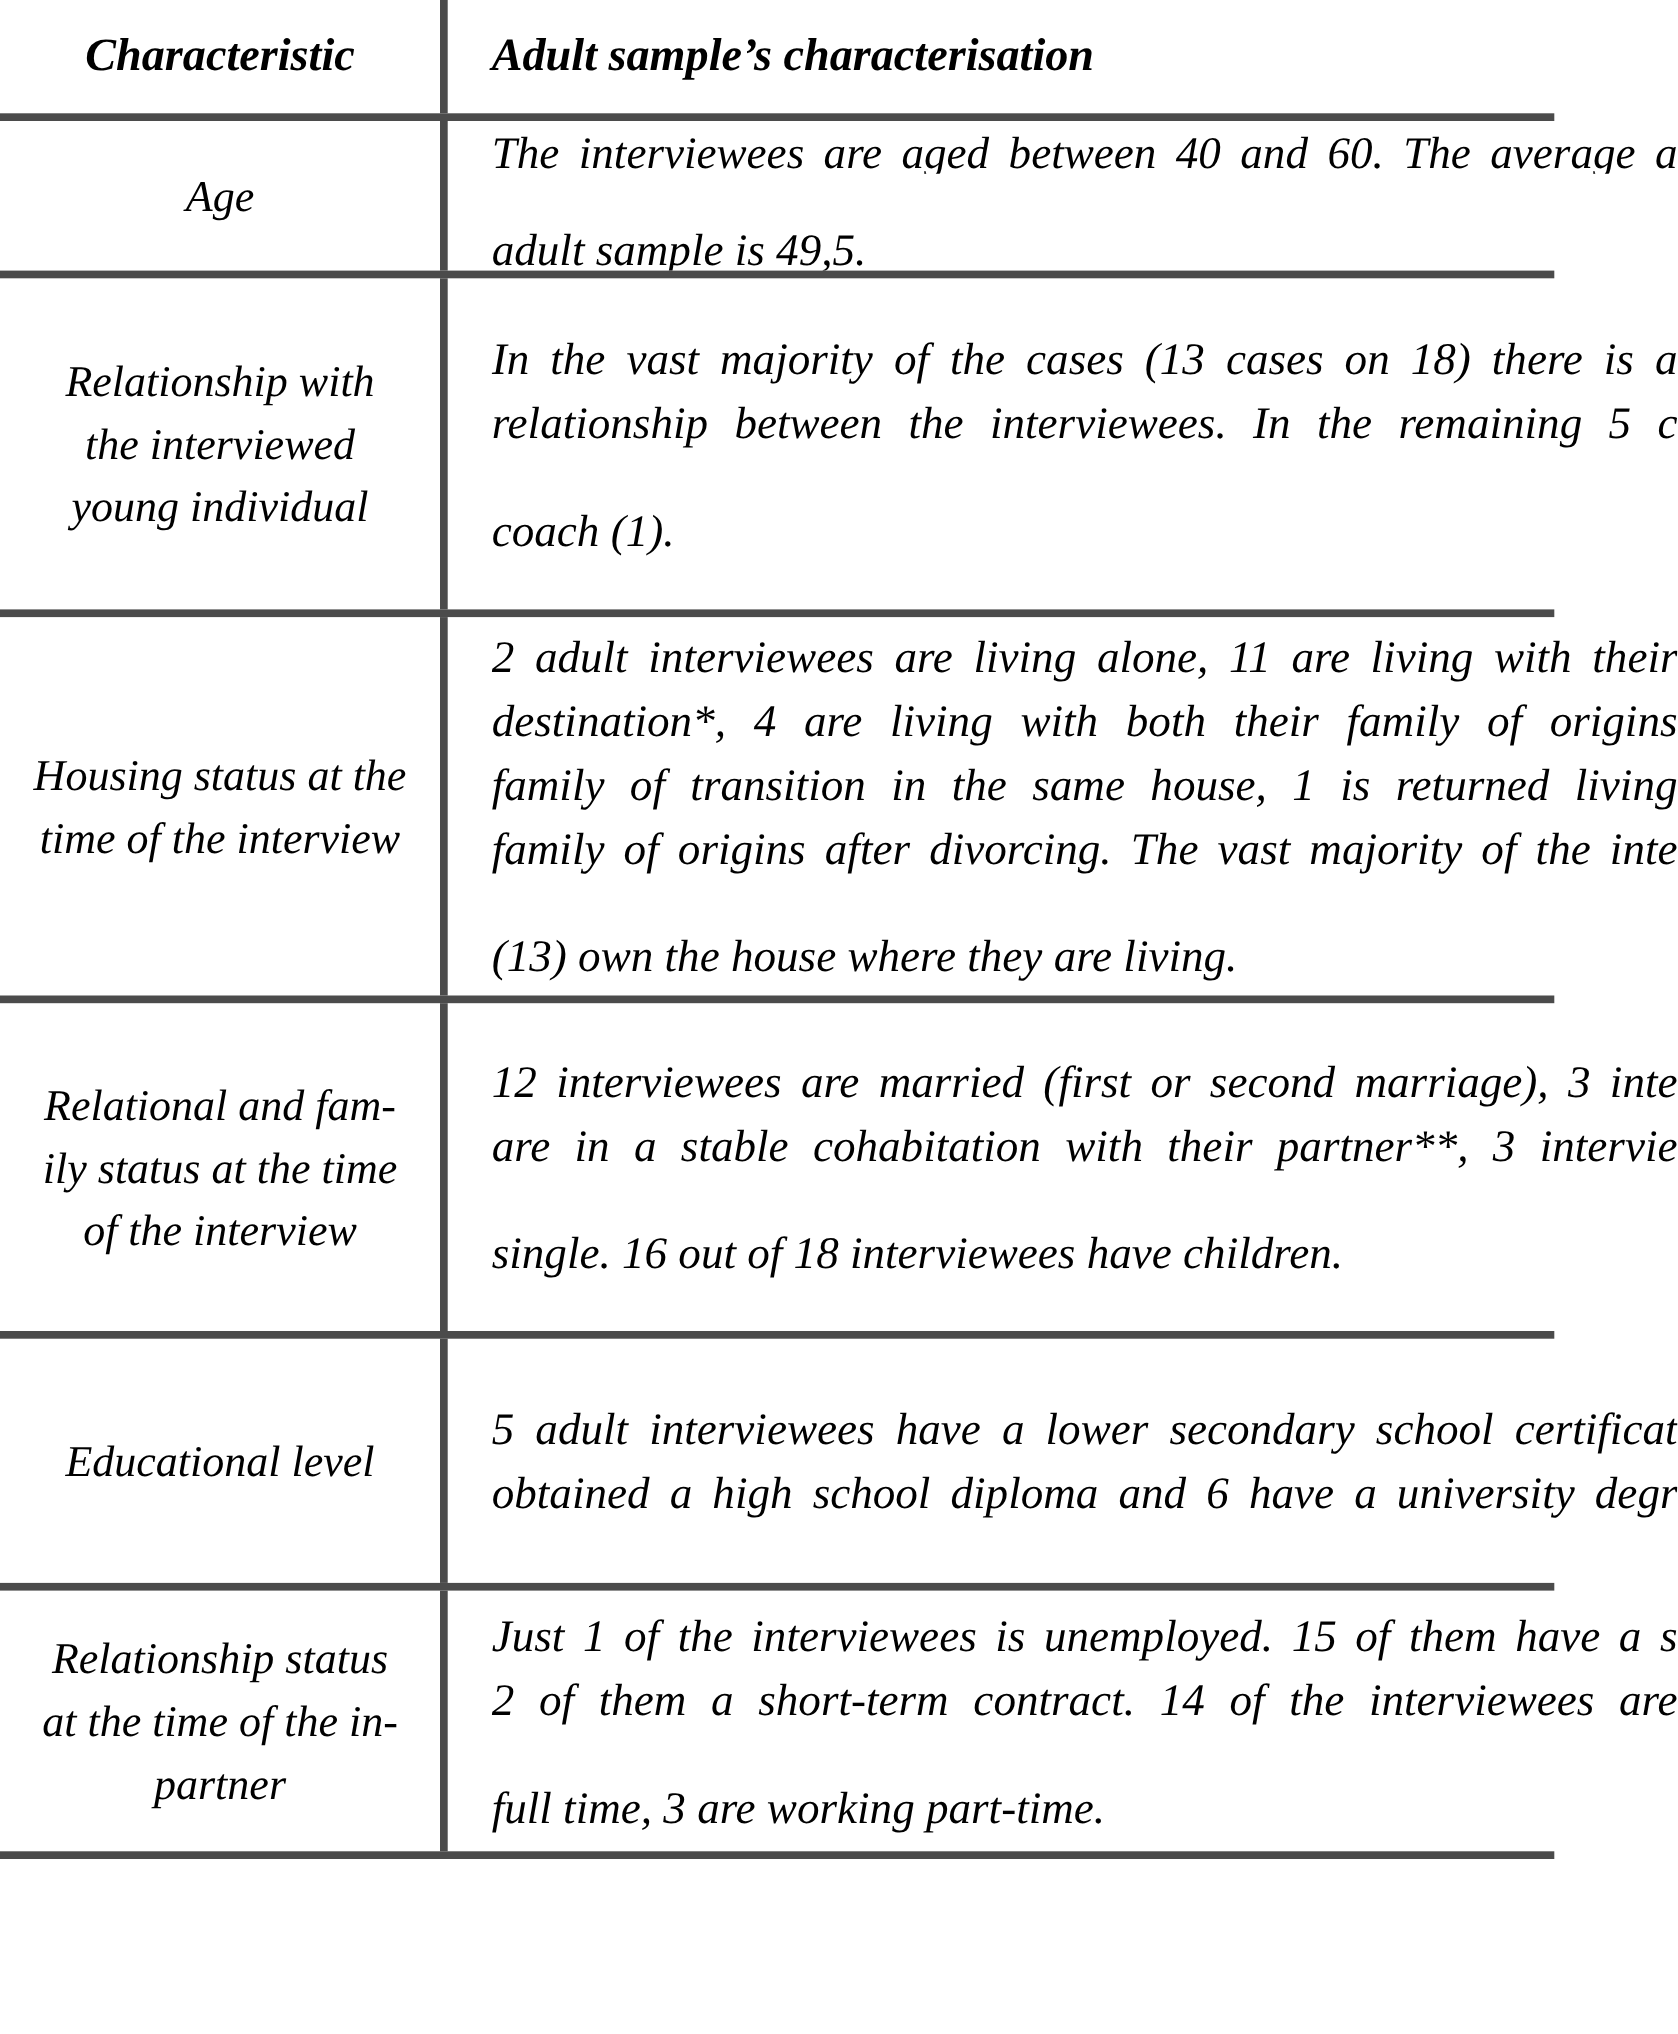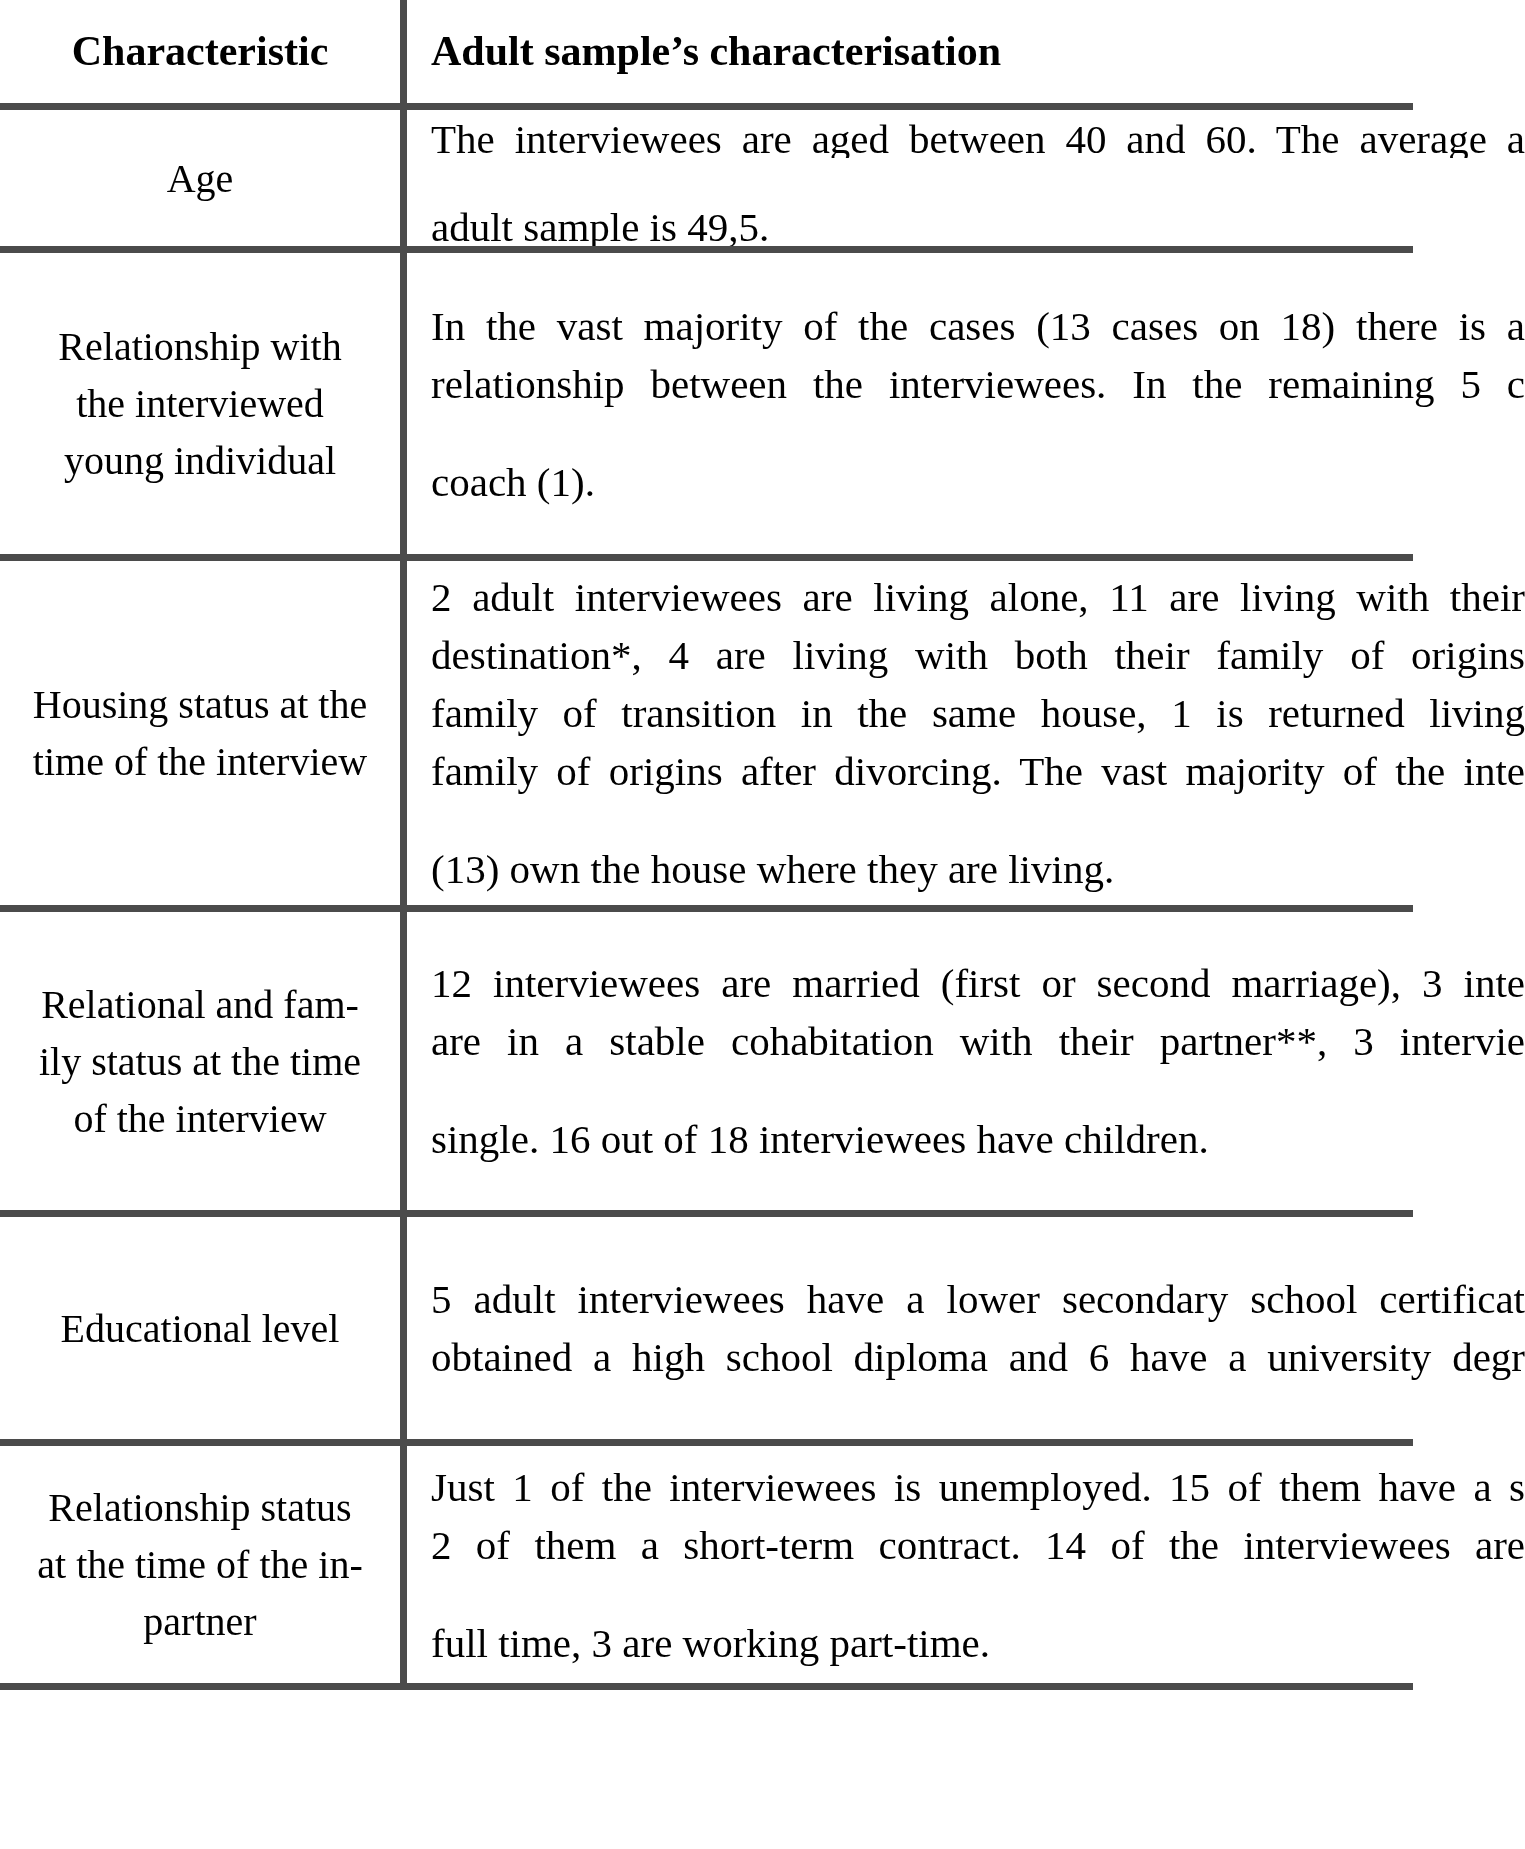--- a/index.html
+++ b/index.html
@@ -6,40 +6,40 @@
   html, body { margin: 0; padding: 0; }
   .page {
     position: relative;
     width: 1525px;
     height: 1849px;
     background: #ffffff;
     overflow: hidden;
     font-family: "Liberation Serif", "DejaVu Serif", serif;
     color: #000000;
   }
-  .tbl { width: 1413px; }
+  .tbl { width: 1413px; font-style: italic; }
   .row {
     display: grid;
     grid-template-columns: 407px 1118px;
     border-bottom: 7px solid #4b4b4b;
   }
   .cell-label {
     border-right: 7px solid #4b4b4b;
     display: flex;
     flex-direction: column;
     align-items: center;
     justify-content: center;
     text-align: center;
     overflow: hidden;
   }
   .cell-text {
     display: flex;
     flex-direction: column;
     justify-content: center;
-    padding-left: 24px;
+    padding-left: 40px;
     overflow: hidden;
   }
   .lbl { font-size: 40px; line-height: 57px; white-space: nowrap; }
   .hdr { font-weight: bold; font-size: 42px; line-height: 57px; white-space: nowrap; }
   .tl  { font-size: 41px; line-height: 58px; height: 58px; overflow: hidden; }
   .tl.fill  { text-align: justify; text-align-last: justify; }
   .tl.plain { white-space: nowrap; margin-top: 40px; }
   .rh { height: 110px; }
   .r0 { height: 143px; }
   .r1 { height: 123px; }

